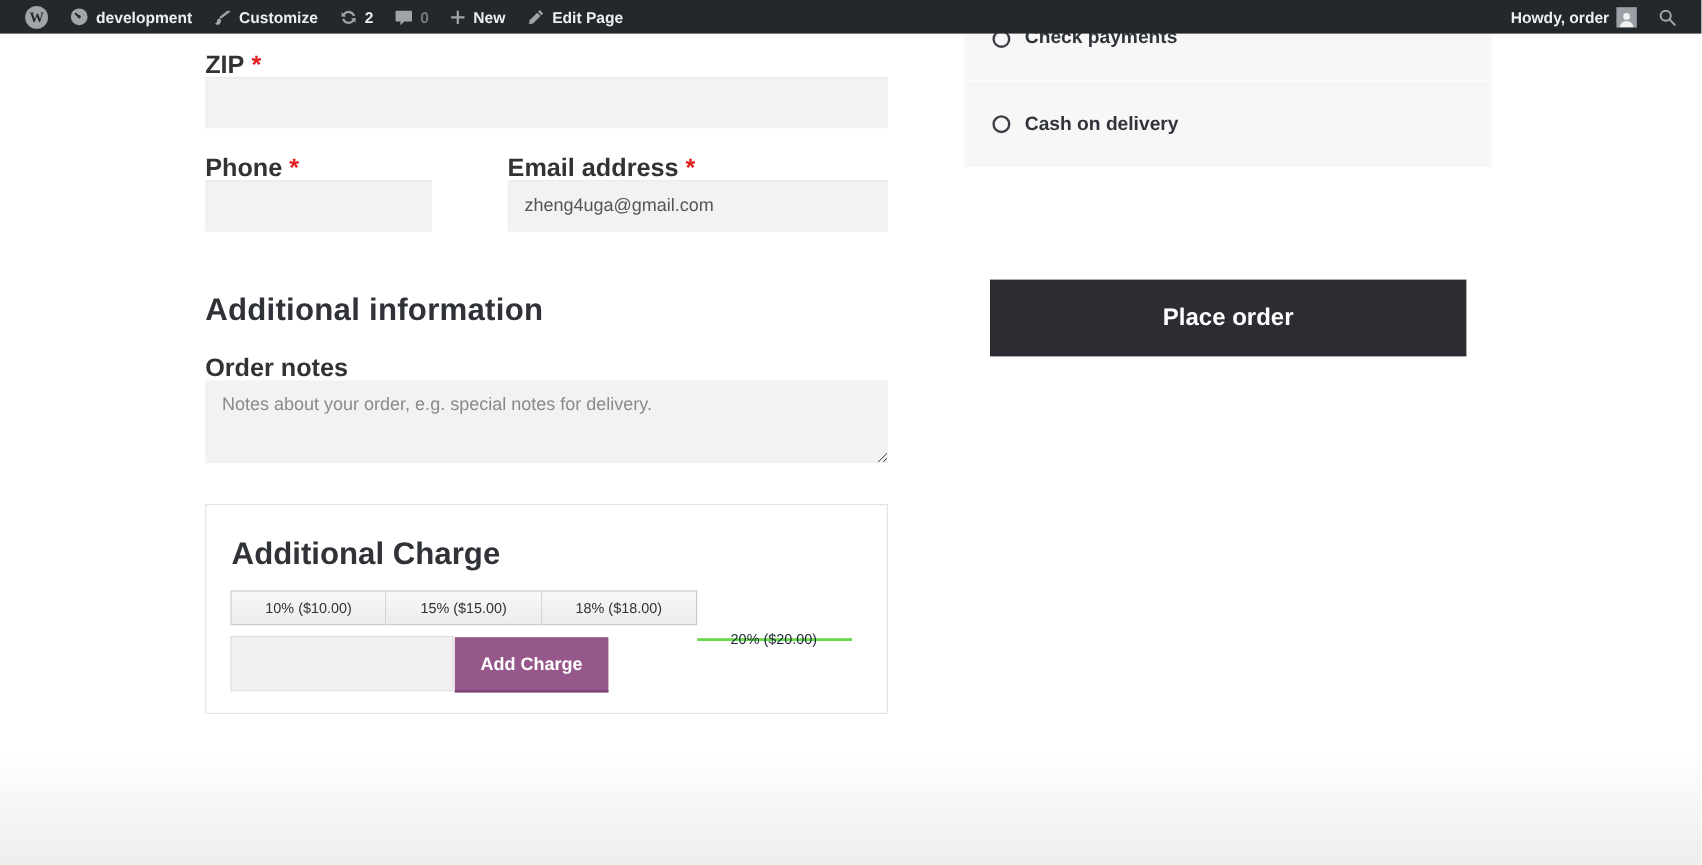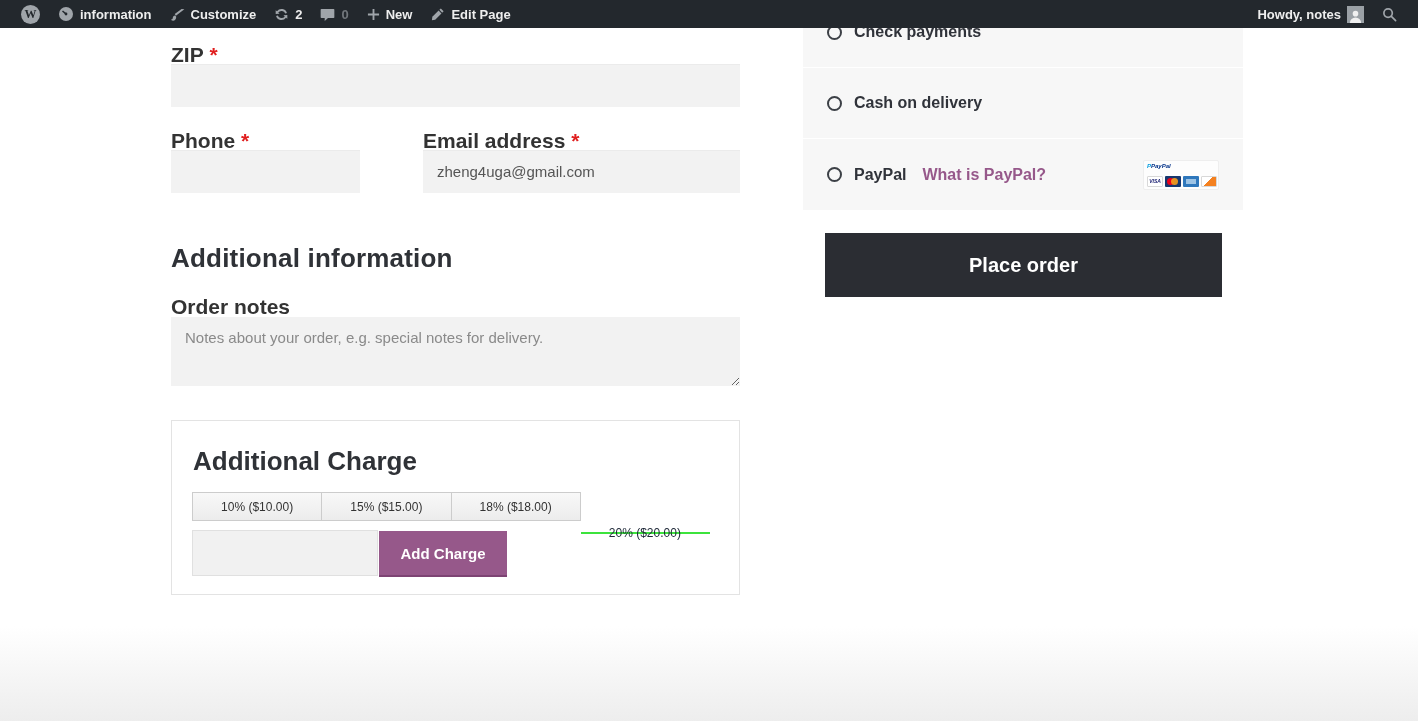--- a/index.html
+++ b/index.html
@@ -130,21 +130,21 @@
     <span class="wp-logo-circle">W</span>
   </div>
   <div class="ab-item">
     <span class="ab-icon">
       <svg width="16" height="16" viewBox="0 0 16 16">
           <circle cx="8" cy="8" r="7" fill="#a0a5aa"></circle>
           <path d="M8 8 L4.5 5" stroke="#23282d" stroke-width="1.6"></path>
           <circle cx="8" cy="8" r="1.4" fill="#23282d"></circle>
         </svg>
     </span>
-    <span>information</span>
+    <span>development</span>
   </div>
   <div class="ab-item">
     <span class="ab-icon">
       <svg width="15" height="15" viewBox="0 0 16 16">
           <path d="M14.5 1.5 L8 8 L6.5 9.5 L5 8 L11.5 1.5 Z" fill="#a0a5aa" transform="rotate(8 8 8)"></path>
           <path d="M5.5 9 C4 9 3 10 3 11.5 C3 13 1.5 13.5 1 13.5 C2 14.6 3.8 15 5 14.2 C6.2 13.4 6.6 11.8 6.6 10.4 Z" fill="#a0a5aa"></path>
         </svg>
     </span>
     <span>Customize</span>
   </div>
@@ -177,21 +177,21 @@
     <span class="ab-icon">
       <svg width="15" height="15" viewBox="0 0 16 16">
           <path d="M11.5 1.5 L14.5 4.5 L13 6 L10 3 Z" fill="#a0a5aa"></path>
           <path d="M9.2 3.8 L12.2 6.8 L5.5 13.5 L2 14 L2.5 10.5 Z" fill="#a0a5aa"></path>
         </svg>
     </span>
     <span>Edit Page</span>
   </div>
   <div class="ab-spacer"></div>
   <div class="ab-item">
-    <span>Howdy, notes</span>
+    <span>Howdy, order</span>
     <span class="avatar-box">
       <svg width="15" height="14" viewBox="0 0 16 15">
           <circle cx="8" cy="5" r="3" fill="#f0f0f0"></circle>
           <path d="M2 15 a6 6 0 0 1 12 0 Z" fill="#f0f0f0"></path>
         </svg>
     </span>
   </div>
   <div class="ab-item">
     <span class="ab-icon">
       <svg width="15" height="15" viewBox="0 0 16 16">
@@ -236,36 +236,17 @@
 
 <div class="payment-panel">
   <div class="pay-row">
     <span class="radio"></span>
     <span class="pay-label">Check payments</span>
   </div>
   <div class="pay-row">
     <span class="radio"></span>
     <span class="pay-label">Cash on delivery</span>
   </div>
-  <div class="pay-row">
-    <span class="radio"></span>
-    <span class="pay-label">PayPal</span>
-    <span class="pay-link">What is PayPal?</span>
-    <span class="pay-cards">
-      <span class="pp-mini"><span class="pp-p">P</span><span>PayPal</span></span>
-      <span class="card-row">
-        <span class="card-badge card-visa">VISA</span>
-        <span class="card-badge card-mc">
-            <i class="c1"></i>
-            <i class="c2"></i>
-          </span>
-        <span class="card-badge card-amex">
-            <i></i>
-          </span>
-        <span class="card-badge card-disc"></span>
-      </span>
-    </span>
-  </div>
 </div>
 
 <button class="place-order-btn">Place order</button>
 
 <div class="page-fade"></div>
 
 </body></html>

